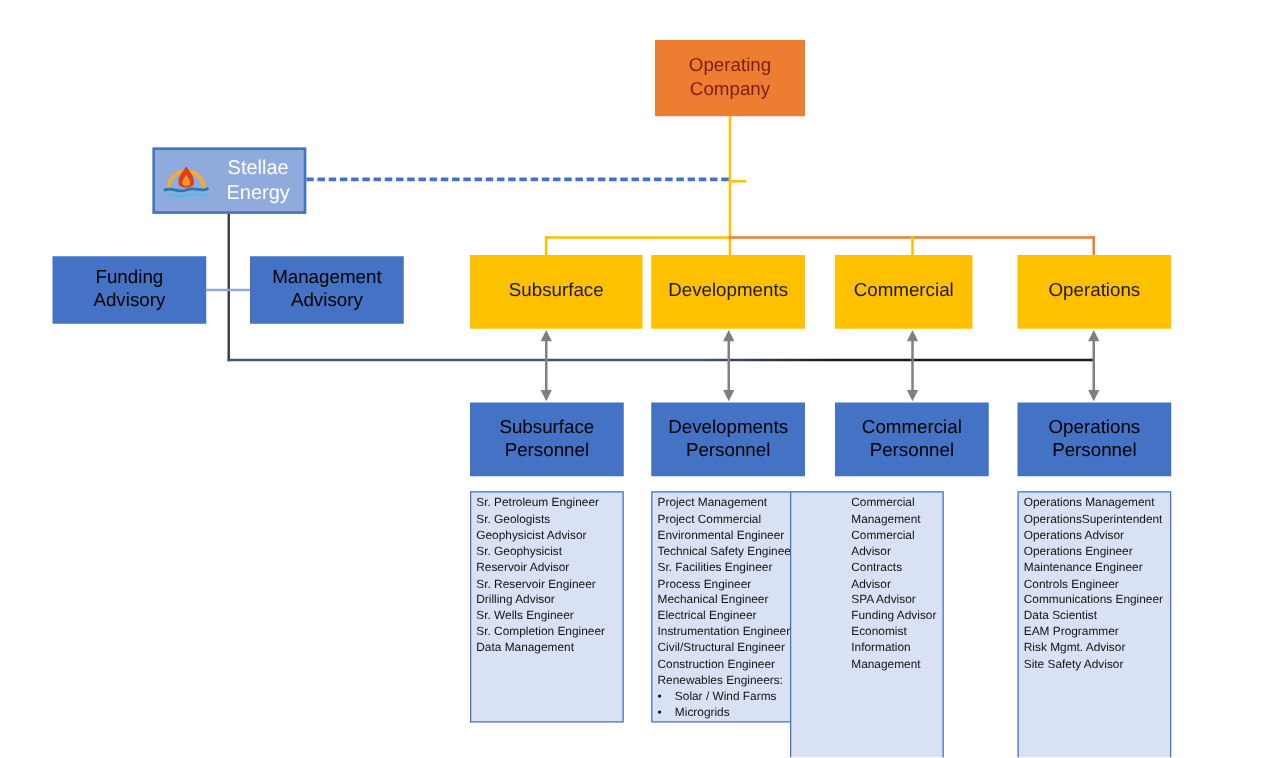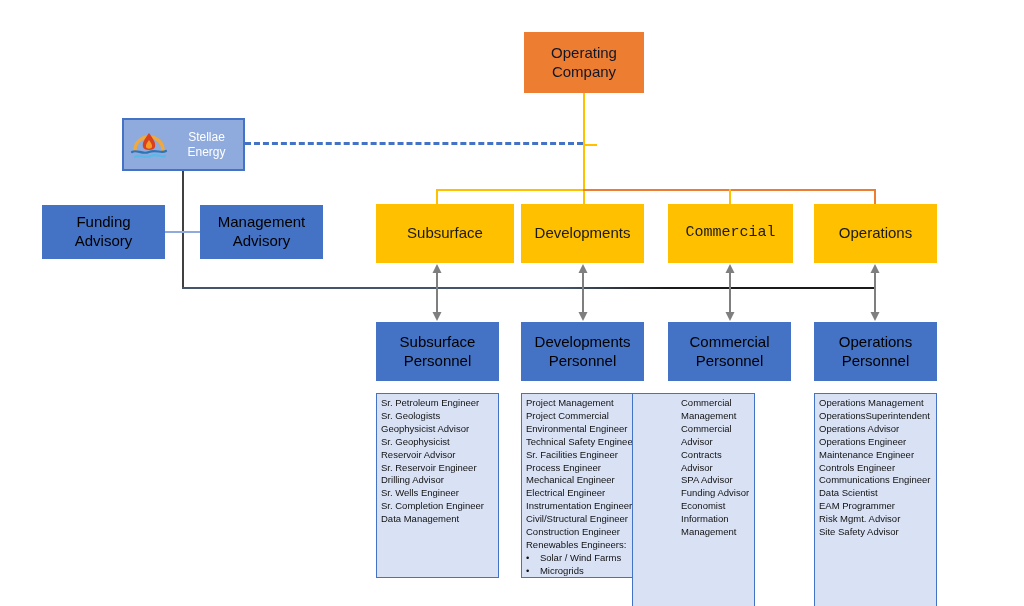--- a/index.html
+++ b/index.html
@@ -3,24 +3,24 @@
 <meta charset="utf-8">
 <title>Org Chart</title>
 <style>
   html,body{margin:0;padding:0;background:#fff;}
   #canvas{
     position:relative;width:1024px;height:606px;background:#fff;overflow:hidden;
     font-family:"Liberation Sans",sans-serif;
   }
   .box{position:absolute;display:flex;align-items:center;justify-content:center;
        text-align:center;box-sizing:border-box;line-height:1.25;}
-  .orange-box{background:#ED7D31;color:#0f172a;font-size:15px;}
+  .orange-box{background:#ED7D31;color:#7f1d1d;font-size:15px;}
   .gold-box{background:#FFC000;color:#1a1a1a;font-size:15px;}
   .blue-box{background:#4472C4;color:#000000;font-size:15px;}
-  .stellae-box{background:#8FAADC;border:2px solid #4472C4;color:#fff;font-size:12px;
+  .stellae-box{background:#8FAADC;border:2px solid #4472C4;color:#fff;font-size:16px;
        display:flex;gap:6px;align-items:center;justify-content:center;padding:2px;}
   .list-box{position:absolute;background:#D9E2F5;border:1px solid #4472C4;
        box-sizing:border-box;padding:3px 4px;color:#111;}
   .role{font-size:9.5px;line-height:12.9px;white-space:pre-wrap;color:#111;}
   .line{position:absolute;}
   .dashed{position:absolute;height:0;border-top:3px dashed #4472C4;}
   .arrow{position:absolute;}
 </style>
 </head>
 <body>
@@ -85,21 +85,21 @@
   <div class="box blue-box" style="left:200px;top:205px;width:123px;height:54px;">
     <span style="width:110px;">Management Advisory</span>
   </div>
 
   <div class="box gold-box" style="left:376px;top:204px;width:138px;height:59px;">
     <span>Subsurface</span>
   </div>
   <div class="box gold-box" style="left:521px;top:204px;width:123px;height:59px;">
     <span>Developments</span>
   </div>
-  <div class="box gold-box" style="left:668px;top:204px;width:125px;height:59px;font-family:Liberation Mono, monospace;">
+  <div class="box gold-box" style="left:668px;top:204px;width:110px;height:59px;">
     <span>Commercial</span>
   </div>
   <div class="box gold-box" style="left:814px;top:204px;width:123px;height:59px;text-align:center;">
     <span>Operations</span>
   </div>
 
   <div class="box blue-box" style="left:376px;top:322px;width:123px;height:59px;">
     <span style="width:95px;">Subsurface Personnel</span>
   </div>
   <div class="box blue-box" style="left:521px;top:322px;width:123px;height:59px;">

